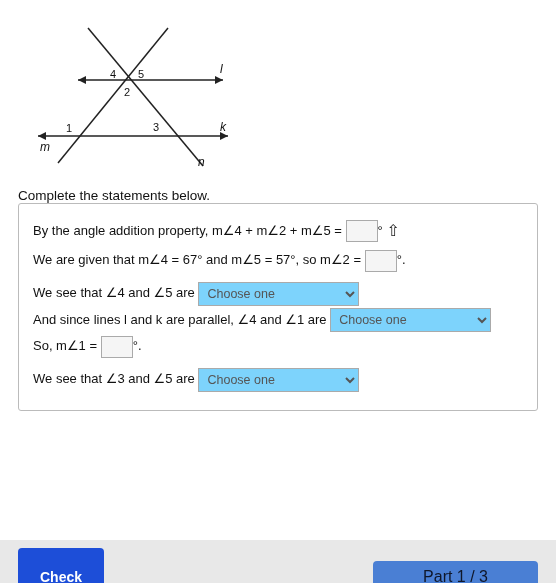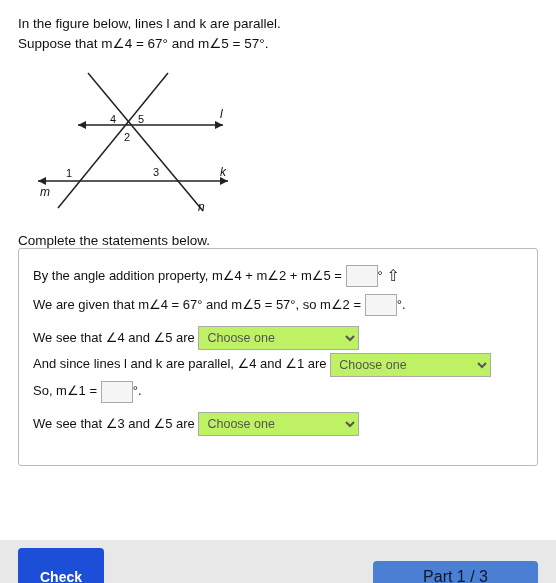--- a/index.html
+++ b/index.html
@@ -36,21 +36,21 @@
       width: 220px;
       height: 160px;
     }
     .complete-label {
       font-size: 13.5px;
       color: #111;
     }
     .statements-box {
       border: 1px solid #bbb;
       border-radius: 3px;
-      padding: 12px 14px 27px 14px;
+      padding: 12px 14px 16px 14px;
       background: #fff;
       font-size: 13px;
       color: #111;
       line-height: 1.9;
     }
     .statements-box p {
       margin-bottom: 2px;
     }
     .inline-input {
       display: inline-block;
@@ -64,21 +64,21 @@
       line-height: 22px;
       color: #111;
     }
     .degree-after {
       font-size: 13px;
     }
     .dropdown-inline {
       display: inline-block;
       height: 24px;
       border: 1px solid #aaa;
-      background: #bef264;
+      background: #7dd3fc;
       font-size: 12.5px;
       color: #555;
       vertical-align: middle;
       padding: 0 4px;
       appearance: auto;
       cursor: pointer;
       min-width: 100px;
     }
     .row-gap {
       margin-top: 8px;
@@ -114,24 +114,20 @@
       font-size: 16px;
       color: #222;
       vertical-align: middle;
     }
   </style>
 </head>
 <body>
 
 <div class="main-card">
 
-  <div class="problem-text">
-    <div>In the figure below, lines l and k are parallel.</div>
-    <div>Suppose that m∠4 = 67° and m∠5 = 57°.</div>
-  </div>
 
   <div class="figure-area">
     <svg class="figure" viewBox="0 0 220 160">
 
       <line x1="10" y1="118" x2="200" y2="118" stroke="#222" stroke-width="1.5"></line>
 
       <polygon points="10,118 18,114 18,122" fill="#222"></polygon>
 
       <polygon points="200,118 192,114 192,122" fill="#222"></polygon>
 

